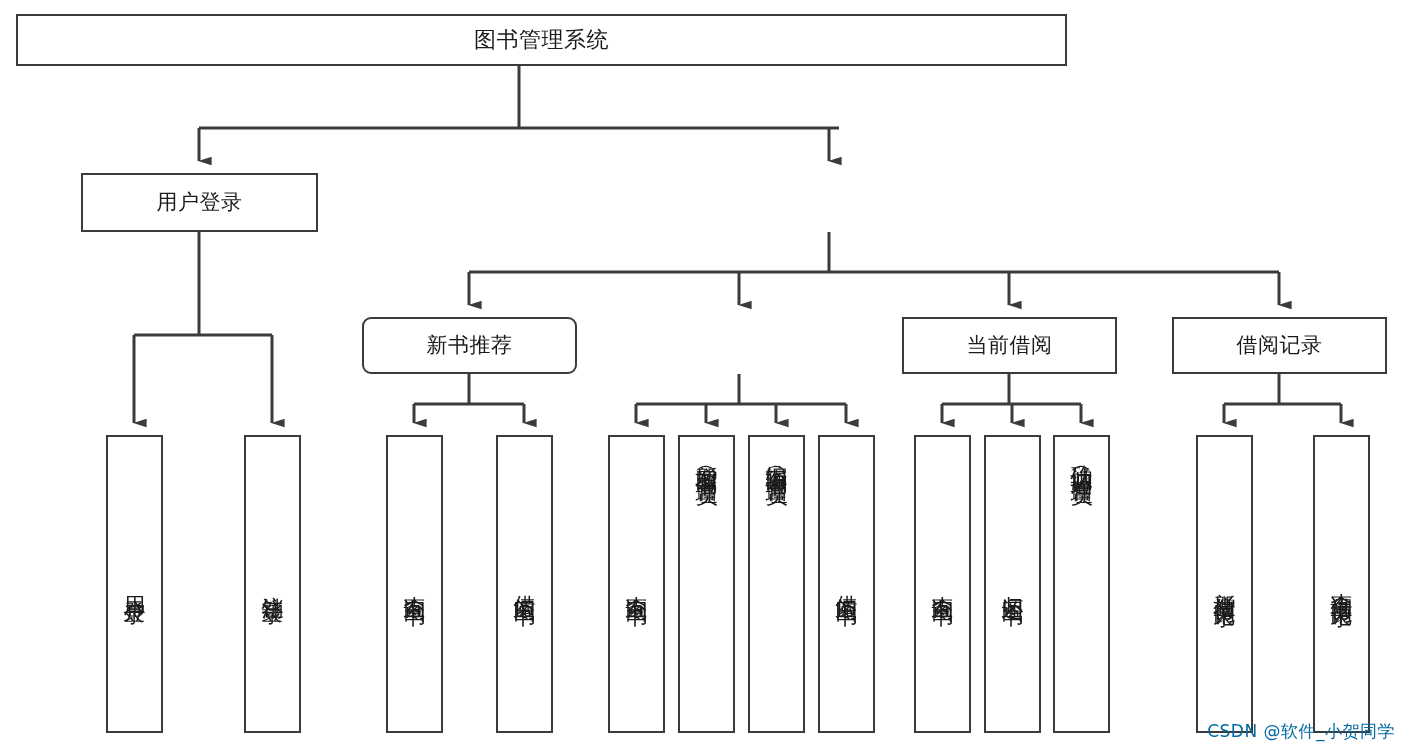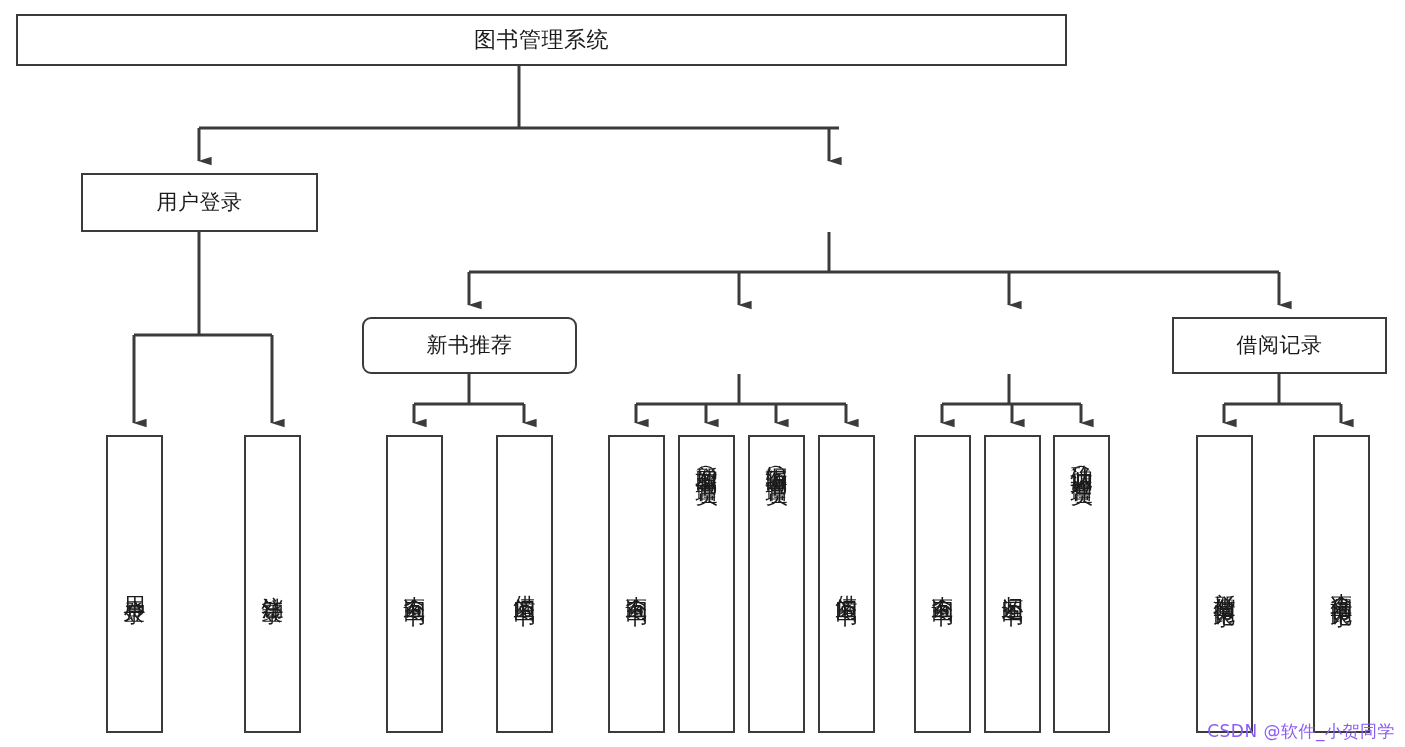--- a/index.html
+++ b/index.html
@@ -54,21 +54,21 @@
   .node.vert.centered{
     align-items:center;
     padding-top:0;
   }
 
   .watermark{
     position:absolute;
     right:10px;
     bottom:4px;
     font-size:17px;
-    color:#8b5cf6;
+    color:#0369a1;
     letter-spacing:0.5px;
     white-space:nowrap;
     z-index:5;
   }
 </style>
 </head>
 <body>
 
 <div id="diagram-root">
 
@@ -126,20 +126,23 @@
     <span class="label">图书管理系统</span>
   </div>
 
   <div class="node horiz" style="left:81px;top:173px;width:237px;height:59px;">
     <span class="label">用户登录</span>
   </div>
 
   <div class="node horiz" style="left:362px;top:317px;width:215px;height:57px;border-radius:9px;">
     <span class="label">新书推荐</span>
   </div>
+  <div class="node horiz" style="left:902px;top:317px;width:215px;height:57px;">
+    <span class="label">当前借阅</span>
+  </div>
   <div class="node horiz" style="left:1172px;top:317px;width:215px;height:57px;">
     <span class="label">借阅记录</span>
   </div>
 
   <div class="node vert centered" style="left:106px;top:435px;width:57px;height:298px;">
     <span class="label">用户登录</span>
   </div>
   <div class="node vert centered" style="left:244px;top:435px;width:57px;height:298px;">
     <span class="label">注销登录</span>
   </div>

